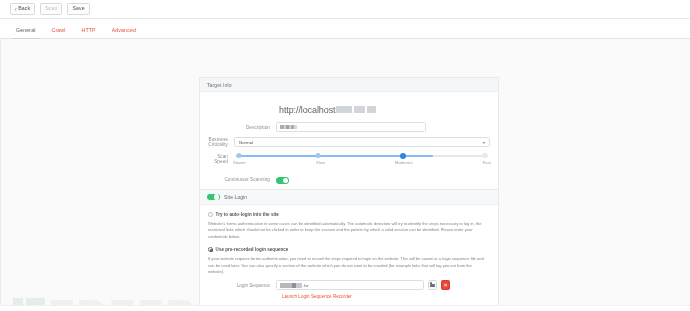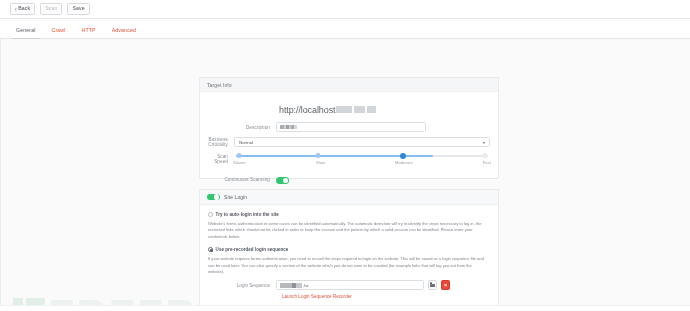--- a/index.html
+++ b/index.html
@@ -102,21 +102,21 @@
     display: flex;
     align-items: center;
     padding-left: 7px;
     font-size: 5px;
     color: #6b7076;
     letter-spacing: .1px;
   }
   .panel-body { padding: 7px 8px 8px 8px; }
 
   
-  #panel-target { top: 38px; height: 102px; }
+  #panel-target { top: 38px; height: 128px; }
 
   .url-row {
     display: flex;
     padding-left: 71px;
     margin-top: 6px;
     margin-bottom: 7px;
     align-items: baseline;
   }
   .url-text {
     font-size: 9px;

